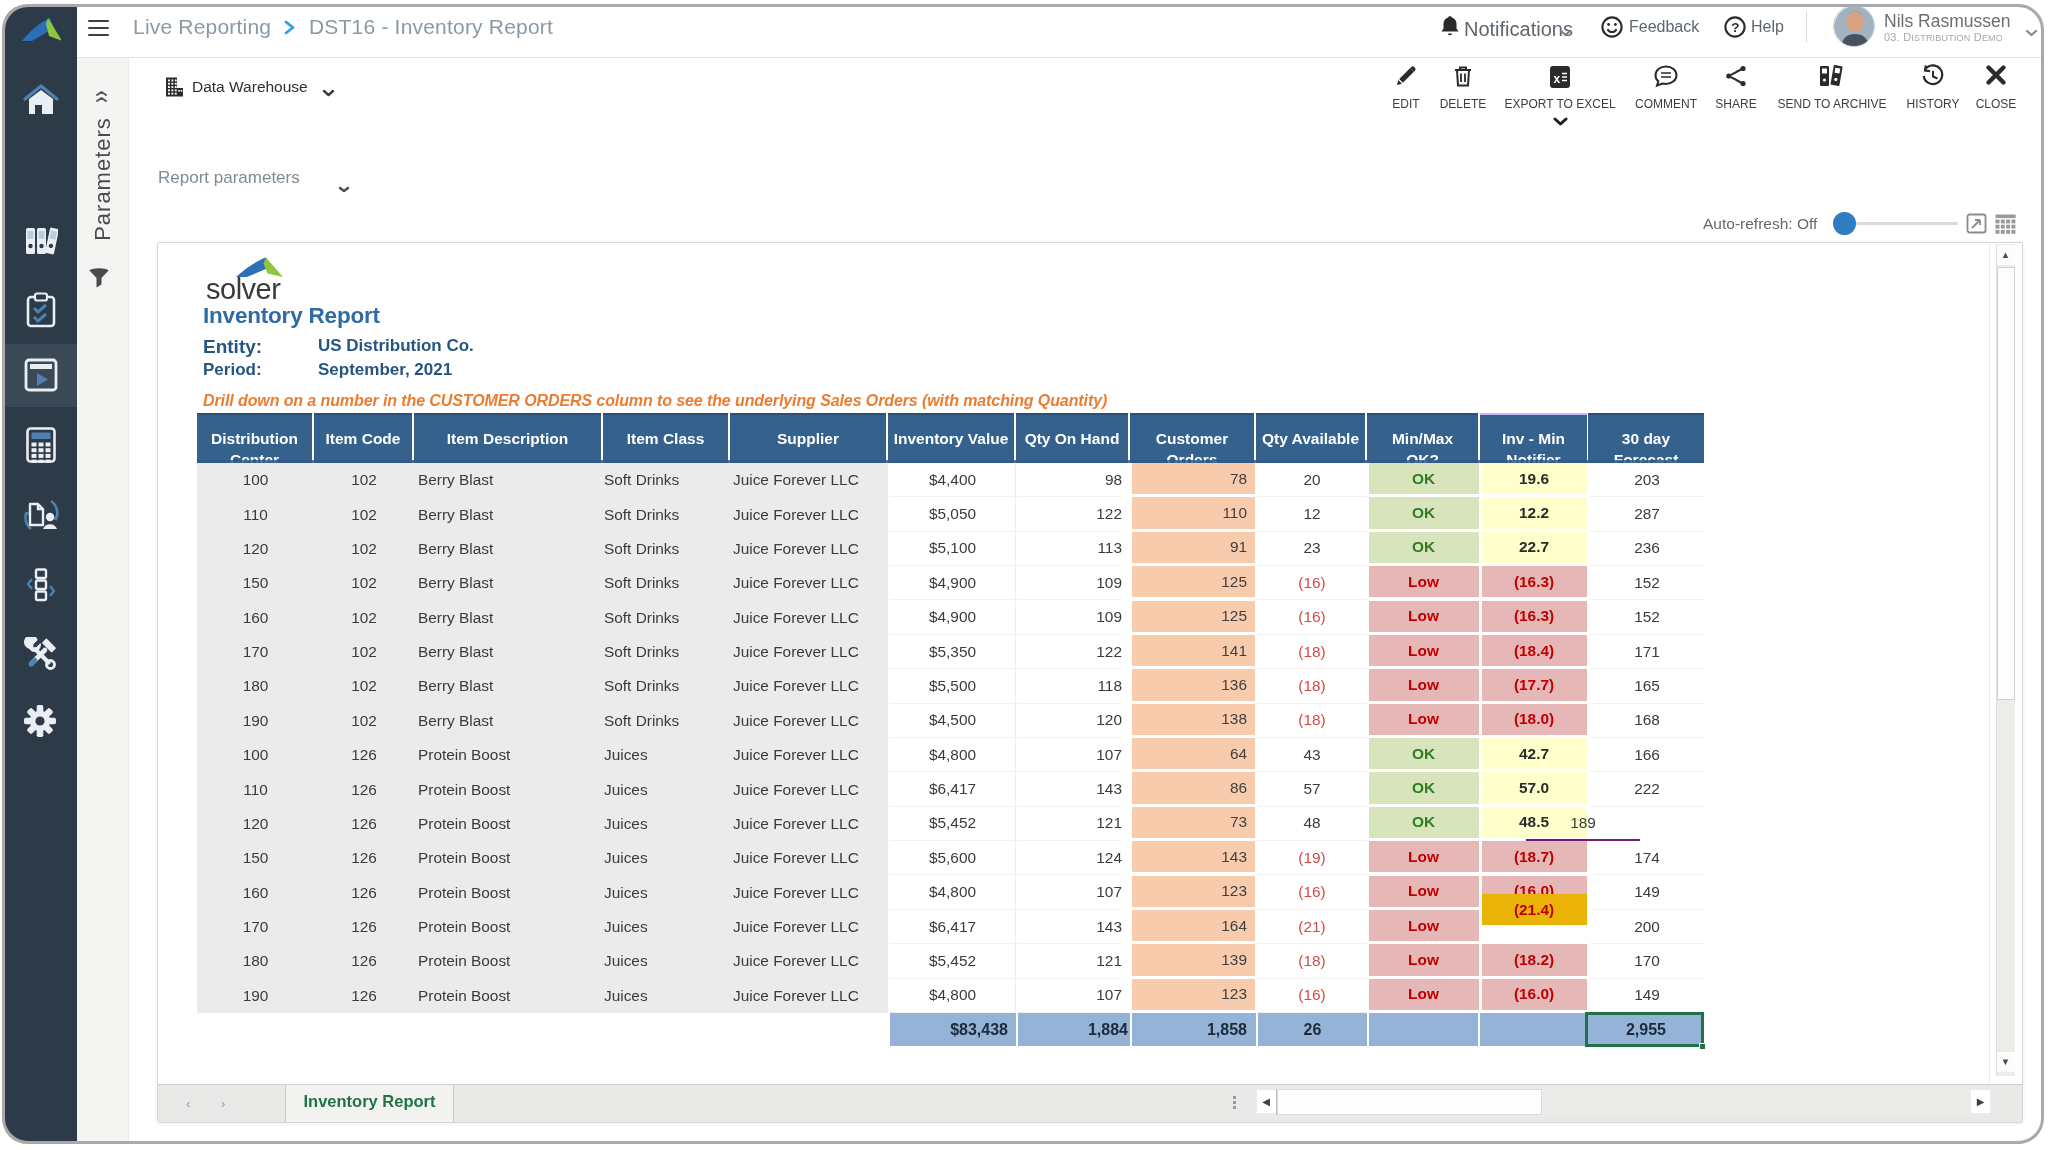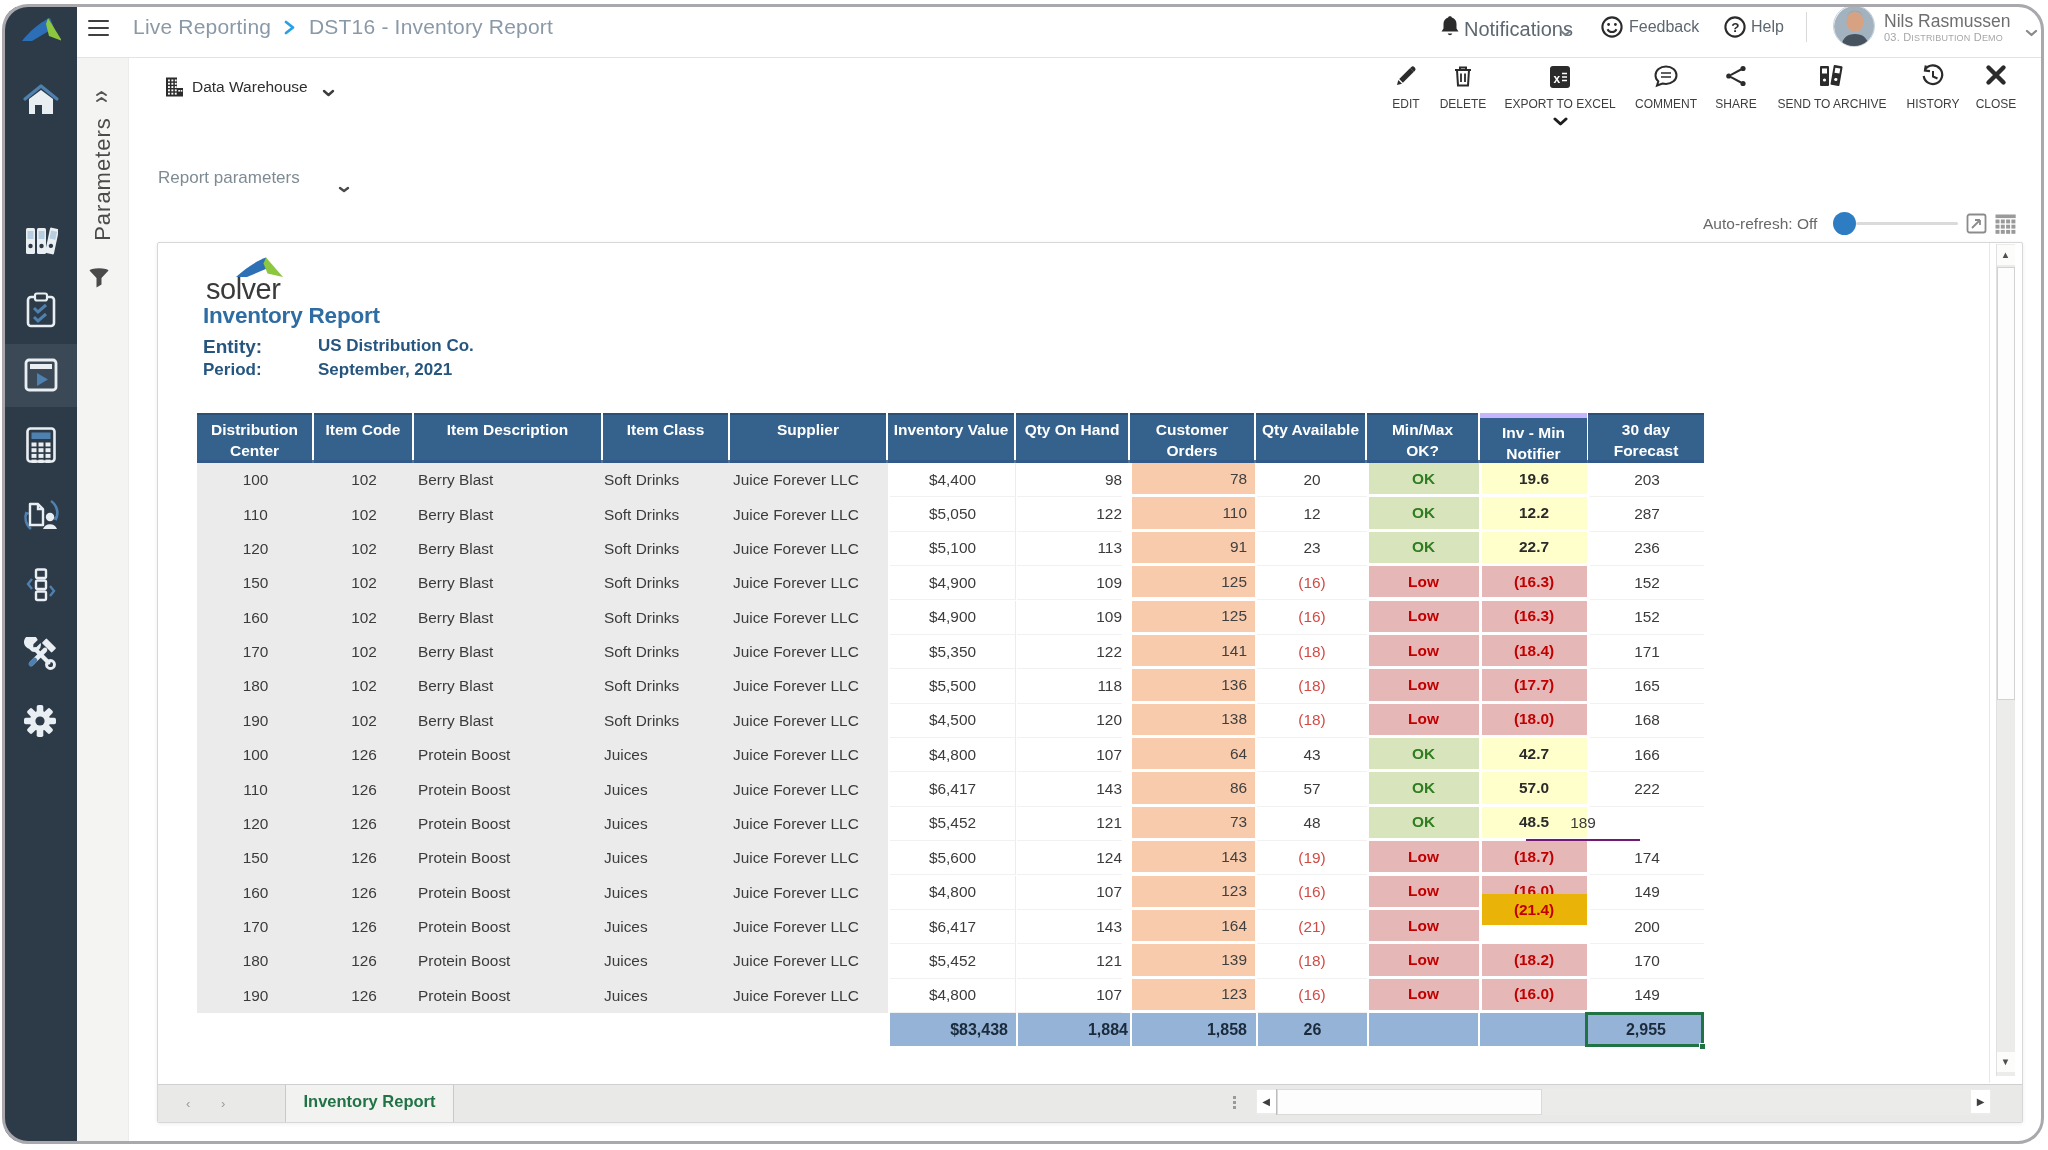--- a/index.html
+++ b/index.html
@@ -8,21 +8,21 @@
 #mask{position:absolute;left:2px;top:4px;width:2042px;height:1140px;border:3px solid #a9a9ad;border-radius:26px;box-shadow:0 0 0 80px #fff;pointer-events:none;z-index:50}
 #sidebar{left:5px;top:7px;width:72px;height:1134px;background:#2d3a48}
 #sbhl{left:5px;top:344px;width:72px;height:63px;background:#3b4855}
 #pstrip{left:77px;top:58px;width:52px;height:1083px;background:#f4f4f2;border-right:1px solid #ececea}
 #topbar{left:77px;top:7px;width:1966px;height:51px;background:#fff;border-bottom:1px solid #e3e3e3}
 .crumb{font-size:21px;color:#8a99a7;letter-spacing:.2px}
 
 .tlbl{position:absolute;font-size:12px;color:#3e3e3e;letter-spacing:0px;text-align:center;white-space:nowrap;transform:translateX(-50%)}
 
 #panel{left:157px;top:242px;width:1866px;height:881px;background:#fff;border:1px solid #d7d7d7;border-radius:2px;box-shadow:0 1px 4px rgba(0,0,0,.07)}
-.hcell{position:absolute;background:#35628d;color:#fff;font-weight:bold;font-size:15.5px;display:flex;align-items:flex-start;justify-content:center;text-align:center;line-height:20.5px;padding-top:5px}
+.hcell{position:absolute;background:#35628d;color:#fff;font-weight:bold;font-size:15.5px;display:flex;align-items:flex-start;justify-content:center;text-align:center;line-height:20.5px;padding-top:14px}
 .cell{position:absolute;font-size:15.4px;color:#3b3b3b;display:flex;align-items:center;white-space:nowrap}
 .ctr{justify-content:center}
 .rgt{justify-content:flex-end}
 .neg{color:#d14b44}
 
 #tabbar{left:158px;top:1084px;width:1864px;height:38px;background:#e9e9e8;border-top:1px solid #cfcfcf}
 #tab{left:285px;top:1085px;width:169px;height:37px;background:#f2f2f1;border-left:1px solid #c9c9c9;border-right:1px solid #c9c9c9;color:#217346;font-size:16.5px;font-weight:bold;text-align:center;line-height:33px}
 
 #vsb{left:1996px;top:244px;width:19px;height:832px;background:#ececeb;border-left:1px solid #e0e0e0}
 #vthumb{left:1996.5px;top:267px;width:18px;height:433px;background:#fdfdfd;border:1px solid #d2d2d2}
@@ -296,31 +296,32 @@
 <div class="abs" style="left:236px;top:255px"><svg width="48" height="22" viewBox="0 0 48 22">
         <path d="M0 22 C 9 13.5, 21 5.5, 30 2.5 L 34.5 12 L 11 22 Z" fill="#2d70b5"></path>
         <path d="M30 2.5 L 47 22 L 31.5 18.5 L 27.5 8.5 Z" fill="#8dc63f"></path>
       </svg></div>
 <div class="abs" style="left:206px;top:275px;font-size:29px;line-height:29px;color:#3a3a3a;letter-spacing:-0.5px">solver</div>
 <div class="abs" style="left:203px;top:303px;font-size:22.5px;font-weight:bold;color:#2e6ca3;letter-spacing:-0.2px">Inventory Report</div>
 <div class="abs" style="left:203px;top:336px;font-size:19px;font-weight:bold;color:#26567f">Entity:</div>
 <div class="abs" style="left:318px;top:336px;font-size:17px;font-weight:bold;color:#26567f">US Distribution Co.</div>
 <div class="abs" style="left:203px;top:360px;font-size:17px;font-weight:bold;color:#26567f">Period:</div>
 <div class="abs" style="left:318px;top:360px;font-size:17px;font-weight:bold;color:#26567f">September, 2021</div>
+<div class="abs" style="left:203px;top:392px;font-size:16px;font-weight:bold;font-style:italic;color:#ec7c30;letter-spacing:-0.1px">Drill down on a number in the CUSTOMER ORDERS column to see the underlying Sales Orders (with matching Quantity)</div>
 <div class="hcell" style="left:197px;top:413px;width:115px;height:50px;border-top:2px solid #2a5076">Distribution<br>Center</div>
 <div class="hcell" style="left:314px;top:413px;width:98px;height:50px;border-top:2px solid #2a5076">Item Code</div>
 <div class="hcell" style="left:414px;top:413px;width:187px;height:50px;border-top:2px solid #2a5076">Item Description</div>
 <div class="hcell" style="left:603px;top:413px;width:125px;height:50px;border-top:2px solid #2a5076">Item Class</div>
 <div class="hcell" style="left:730px;top:413px;width:156px;height:50px;border-top:2px solid #2a5076">Supplier</div>
 <div class="hcell" style="left:888px;top:413px;width:126px;height:50px;border-top:2px solid #2a5076">Inventory Value</div>
 <div class="hcell" style="left:1016px;top:413px;width:112px;height:50px;border-top:2px solid #2a5076">Qty On Hand</div>
 <div class="hcell" style="left:1130px;top:413px;width:124px;height:50px;border-top:2px solid #2a5076">Customer<br>Orders</div>
 <div class="hcell" style="left:1256px;top:413px;width:109px;height:50px;border-top:2px solid #2a5076">Qty Available</div>
 <div class="hcell" style="left:1367px;top:413px;width:111px;height:50px;border-top:2px solid #2a5076">Min/Max<br>OK?</div>
-<div class="hcell" style="left:1480px;top:413px;width:107px;height:50px;border-top:5px solid #c4b5fd">Inv - Min<br>Notifier</div>
+<div class="hcell" style="left:1480px;top:413px;width:107px;height:50px;border-top:2px solid #c4b5fd">Inv - Min<br>Notifier</div>
 <div class="hcell" style="left:1588px;top:413px;width:116px;height:50px;border-top:2px solid #2a5076">30 day<br>Forecast</div>
 <div class="abs" style="left:197px;top:460px;width:1507px;height:3px;background:#30598a;opacity:.85"></div>
 <div class="abs" style="left:197px;top:463px;width:691px;height:550px;background:#ebebeb"></div>
 <div class="cell ctr" style="left:197px;top:463.0px;width:117px;height:34.4px">100</div>
 <div class="cell ctr" style="left:314px;top:463.0px;width:100px;height:34.4px">102</div>
 <div class="cell" style="left:418px;top:463.0px;height:34.4px">Berry Blast</div>
 <div class="cell" style="left:604px;top:463.0px;height:34.4px">Soft Drinks</div>
 <div class="cell" style="left:733px;top:463.0px;height:34.4px">Juice Forever LLC</div>
 <div class="cell ctr" style="left:890px;top:463.0px;width:126px;height:34.4px;border-bottom:1px solid #f1f1f1;border-right:1px solid #ececec">$4,400</div>
 <div class="cell rgt" style="left:1017px;top:463.0px;width:105px;height:34.4px;border-bottom:1px solid #f1f1f1">98</div>

